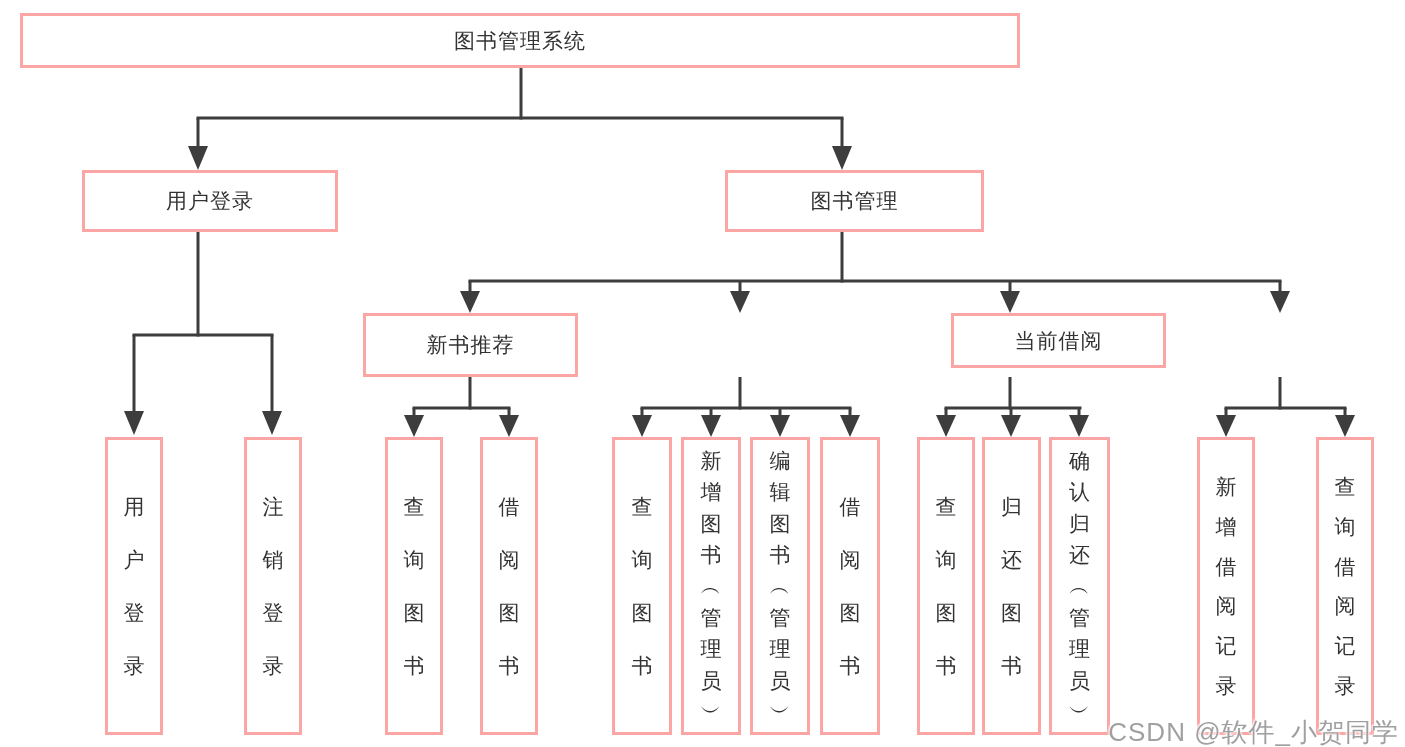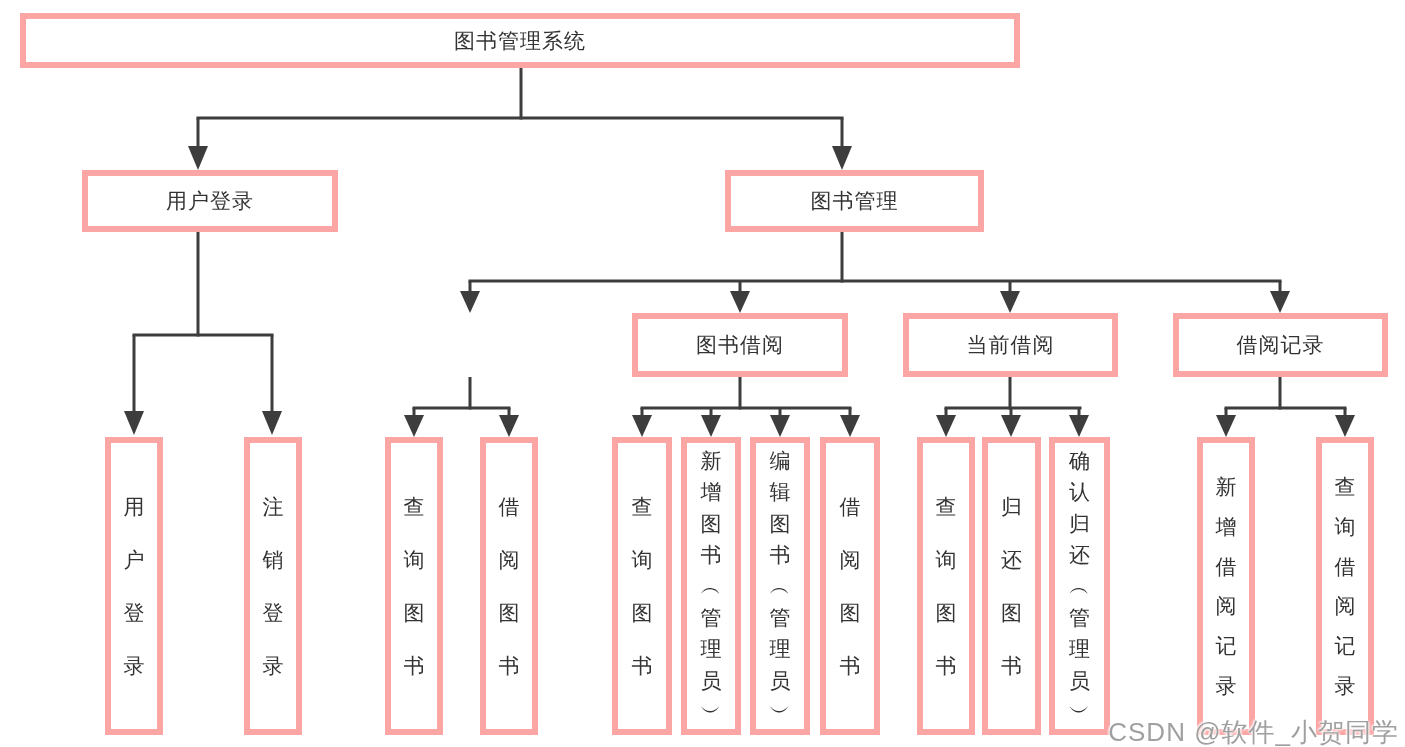--- a/index.html
+++ b/index.html
@@ -13,21 +13,21 @@
     overflow: hidden;
   }
   svg.connectors {
     position: absolute;
     left: 0; top: 0;
     width: 1405px; height: 747px;
   }
   .node {
     position: absolute;
     box-sizing: border-box;
-    border: 6px solid #fca5a5;
+    border: 3px solid #fca5a5;
     background: #ffffff;
     display: flex;
     align-items: center;
     justify-content: center;
   }
   .node .hlabel {
     font-size: 21px;
     letter-spacing: 1px;
     white-space: nowrap;
   }
@@ -146,28 +146,25 @@
     <span class="hlabel">图书管理系统</span>
   </div>
 
   <div class="node" style="left:82px;top:170px;width:256px;height:62px">
     <span class="hlabel">用户登录</span>
   </div>
   <div class="node" style="left:725px;top:170px;width:259px;height:62px">
     <span class="hlabel">图书管理</span>
   </div>
 
-  <div class="node" style="left:632px;top:313px;width:216px;height:64px">
-    <span class="hlabel">图书借阅</span>
-  </div>
-  <div class="node" style="left:903px;top:313px;width:215px;height:64px">
+  <div class="node" style="left:363px;top:313px;width:215px;height:64px">
+    <span class="hlabel">新书推荐</span>
+  </div>
+  <div class="node" style="left:951px;top:313px;width:215px;height:55px">
     <span class="hlabel">当前借阅</span>
-  </div>
-  <div class="node" style="left:1173px;top:313px;width:215px;height:64px">
-    <span class="hlabel">借阅记录</span>
   </div>
 
   <div class="node" style="left:105px;top:437px;width:58px;height:298px">
     <div class="vlabel" style="height: 180px;">
         <div>用</div>
         <div>户</div>
         <div>登</div>
         <div>录</div>
       </div>
   </div>

